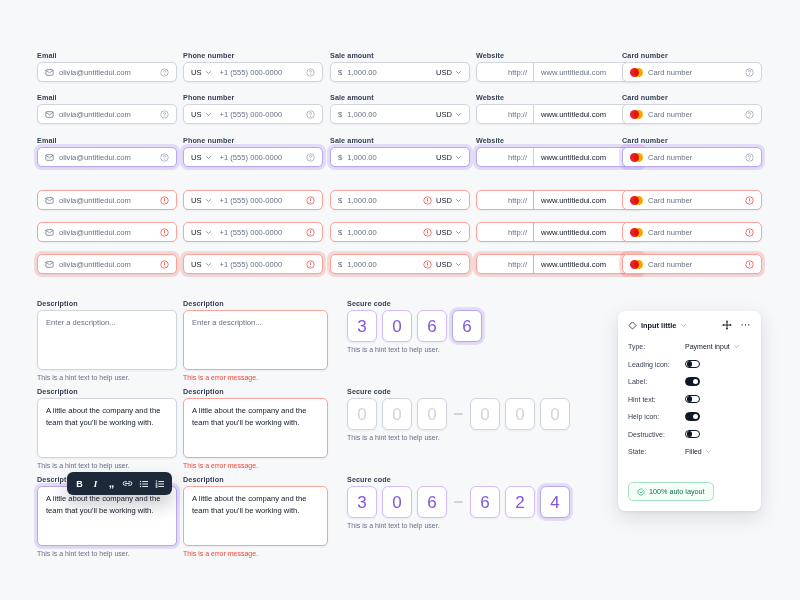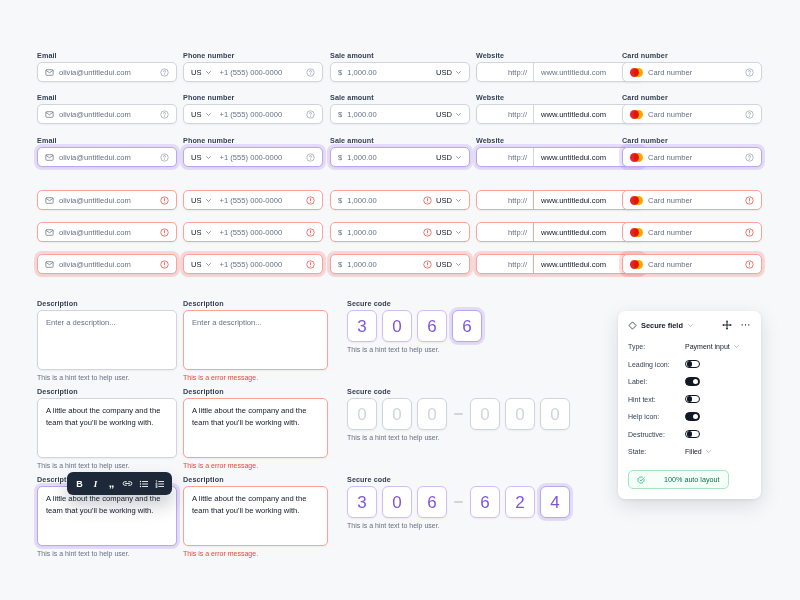--- a/index.html
+++ b/index.html
@@ -111,22 +111,22 @@
   .p-key { font-size:7px; color:#344054; width:57px; flex:none; }
   .p-valwrap { display:flex; align-items:center; gap:3px; }
   .p-val { font-size:7px; color:#101828; }
 
   .tgl { width:15px; height:8.5px; border-radius:5px; border:1.3px solid #101828; position:relative; background:#fff; }
   .tgl i { position:absolute; top:0.6px; left:0.8px; width:5.6px; height:5.6px; border-radius:50%; background:#101828; }
   .tgl.on { background:#101828; }
   .tgl.on i { left:auto; right:0.8px; background:#fff; }
 
   .badge {
-    margin-top:8px;
-    display:inline-flex; align-items:flex-end; gap:19px;
+    margin-top:20px;
+    display:inline-flex; align-items:flex-end; gap:4px;
     border:1px solid #a6e4c0; border-radius:5px;
     background:#f6fef9; color:#067647;
     font-size:7.2px; font-weight:500;
     padding:4px 8px;
   }
 </style>
 </head>
 <body>
 
 <div class="canvas"></div>
@@ -828,21 +828,21 @@
     </div>
   </div>
 
 <div class="panel">
   <div class="p-head">
     <span class="icn" style="width:9px;height:9px;color:#101828">
       <svg width="9" height="9">
           <use href="#i-diamond"></use>
         </svg>
     </span>
-    <span class="p-title">Secure field</span>
+    <span class="p-title">Input little</span>
     <span class="icn chev" style="color:#98a2b3">
       <svg width="7" height="7">
           <use href="#i-chev"></use>
         </svg>
     </span>
     <span class="p-spacer"></span>
     <span class="icn" style="width:10px;height:10px;color:#101828;margin-right:5px">
       <svg width="10" height="10">
           <use href="#i-move"></use>
         </svg>

